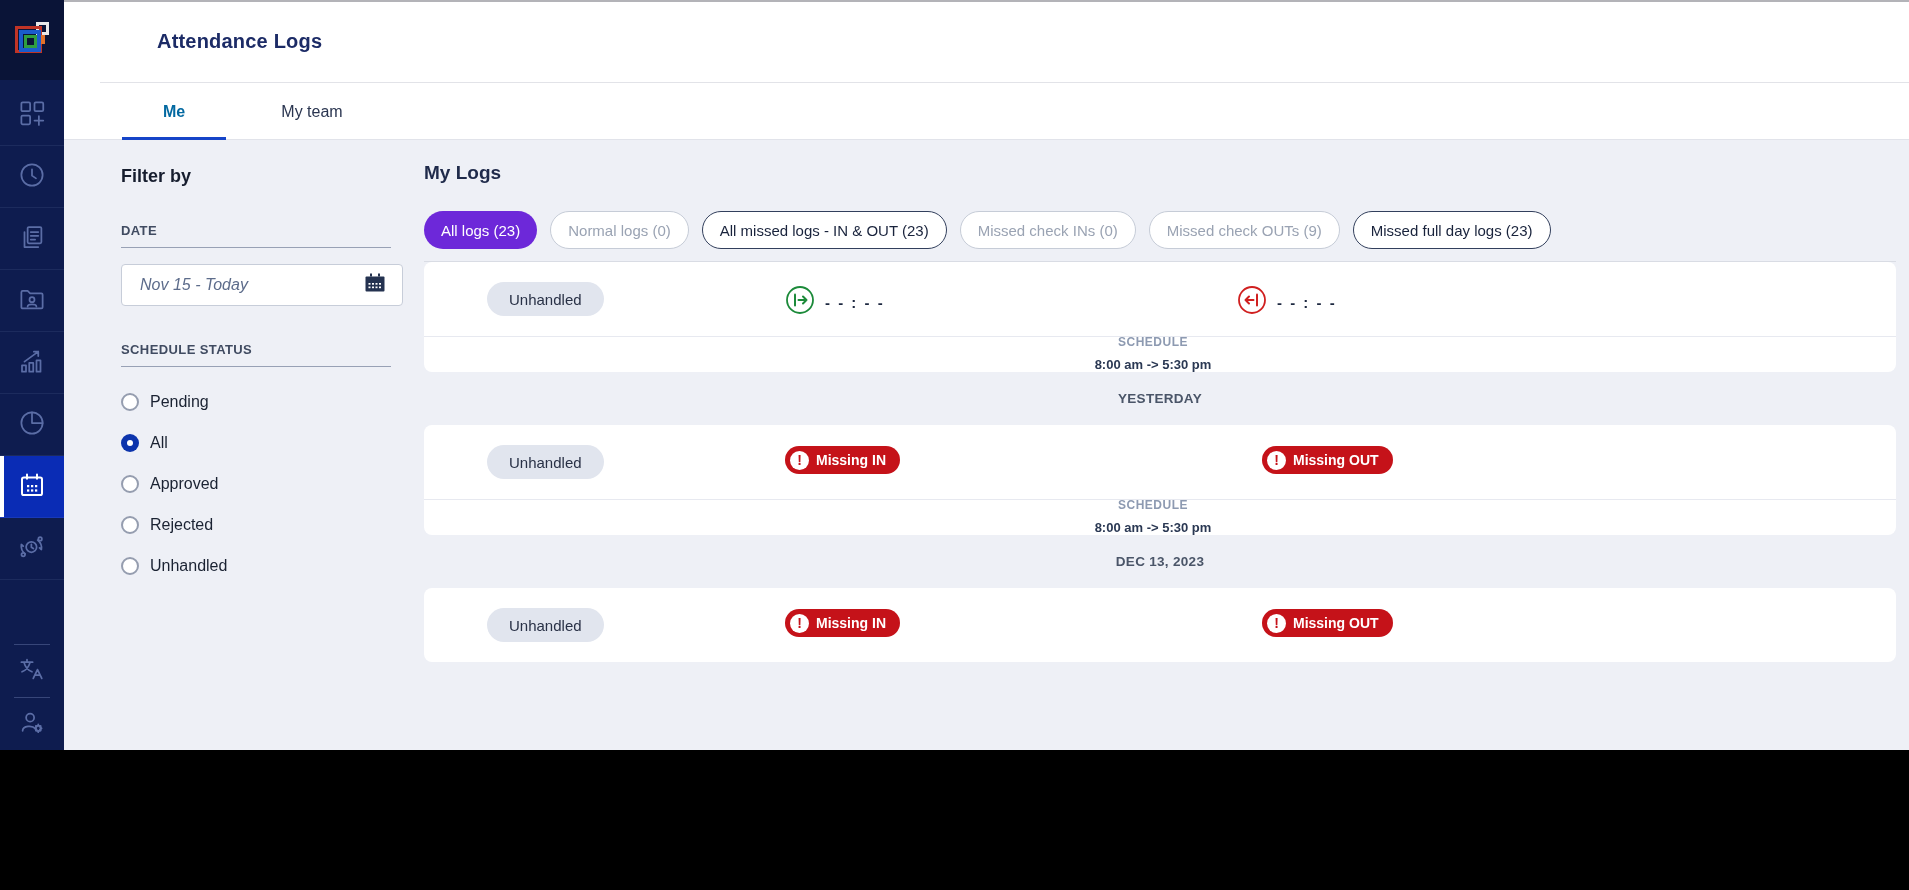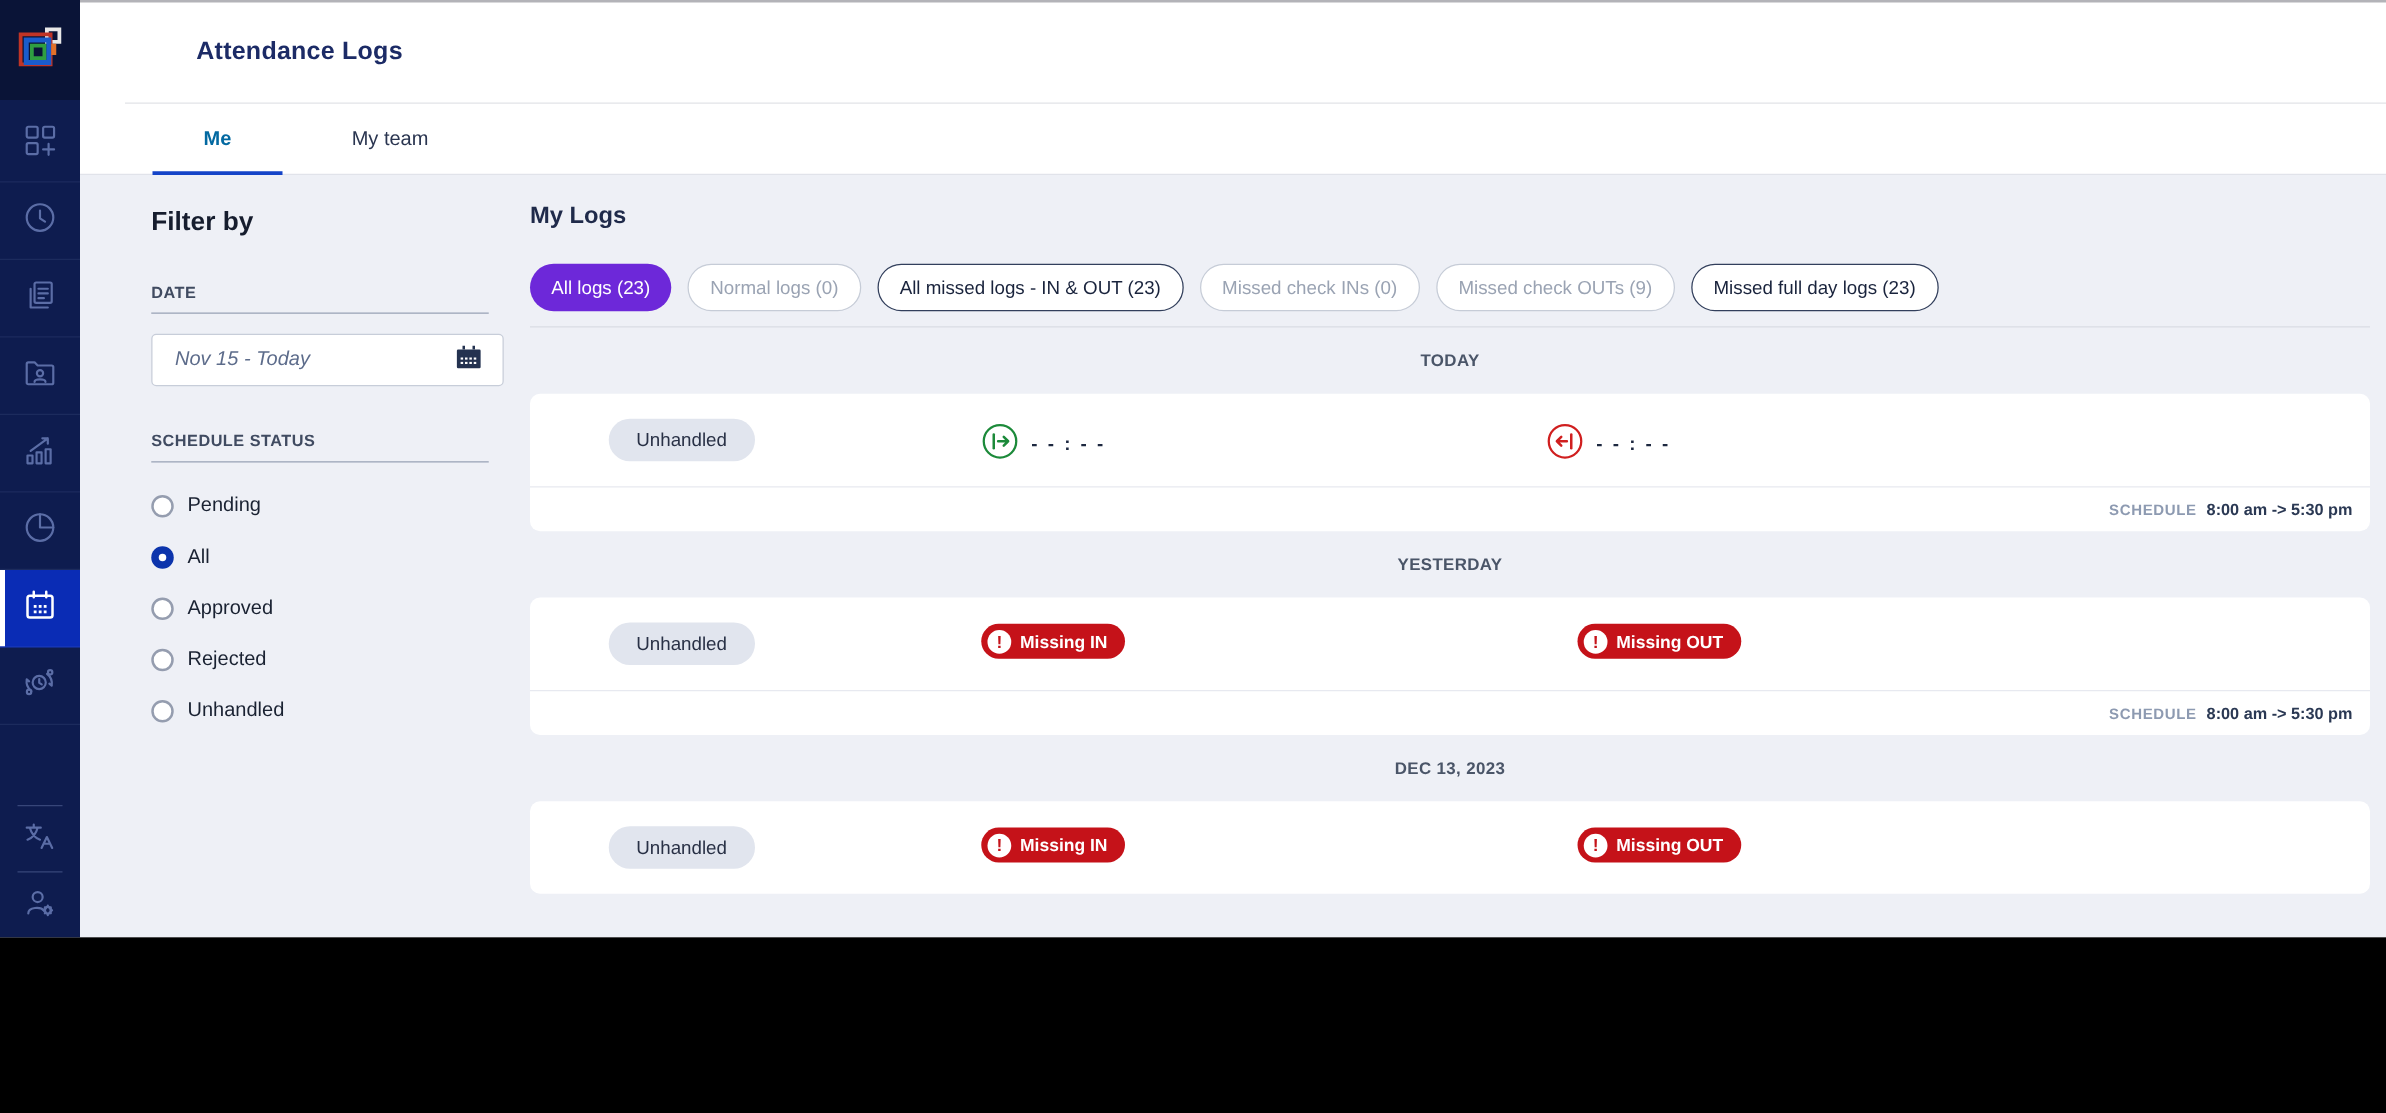--- a/index.html
+++ b/index.html
@@ -35,21 +35,21 @@
   .tab.t1 { width:104px; }
   .tab.t2 { width:172px; }
   .tab.active { color:#0369a1; font-weight:700; }
   .tab.active::after { content:""; position:absolute; left:0; bottom:0; width:100%; height:3px; background:#1544c8; }
 
   
   .content { position:absolute; left:64px; top:140px; width:1845px; height:610px; background:#eef0f6; overflow:hidden; }
 
   
   .filter-panel { position:absolute; left:57px; top:26px; width:292px; }
-  .filter-title { font-size:21px; font-weight:700; color:#161d2e; }
+  .filter-title { font-size:18px; font-weight:700; color:#161d2e; }
   .group-label { margin-top:36px; font-size:13px; font-weight:700; color:#404b61; letter-spacing:0.4px; }
   .group-div { margin-top:9px; width:270px; height:1px; background:#98a1b5; }
   .date-input { margin-top:16px; width:282px; height:42px; background:#fff; border:1px solid #c7cdd9; border-radius:4px; display:flex; align-items:center; padding:0 15px 0 18px; cursor:text; }
   .date-input .ph { font-size:16px; font-style:italic; color:#5d6c8b; flex:1; }
   .radios { margin-top:14px; }
   .radio-row { height:41px; display:flex; align-items:center; cursor:pointer; }
   .radio { width:18px; height:18px; border-radius:50%; border:2px solid #959daf; background:#fff; margin-right:11px; position:relative; flex:none; }
   .radio.checked { border:none; background:#0c34ac; }
   .radio.checked::after { content:""; position:absolute; left:6px; top:6px; width:6px; height:6px; border-radius:50%; background:#fff; }
   .radio-row span.lbl { font-size:16px; color:#1a2232; }
@@ -68,21 +68,21 @@
   .log-row { height:74px; position:relative; }
   .status-pill { position:absolute; left:63px; top:20px; height:34px; border-radius:17px; background:#e1e5ee; color:#293146; font-size:15px; display:flex; align-items:center; padding:0 22px; }
   .incol { position:absolute; left:360px; top:22px; display:flex; align-items:center; gap:9px; }
   .outcol { position:absolute; left:812px; top:22px; display:flex; align-items:center; gap:9px; }
   .dashes { font-size:15px; font-weight:700; color:#1d2840; letter-spacing:2px; }
   .miss-badge { height:28px; margin-top:1px; border-radius:14px; background:#c51219; display:flex; align-items:center; gap:7px; padding:0 14px 0 5px; }
   .miss-badge .ex { width:19px; height:19px; border-radius:50%; background:#fff; color:#c51219; font-weight:700; font-size:14px; display:flex; align-items:center; justify-content:center; }
   .miss-badge .bt { color:#fff; font-weight:700; font-size:14px; }
   .badge-in { position:absolute; left:361px; top:20px; }
   .badge-out { position:absolute; left:838px; top:20px; }
-  .sched { height:36px; border-top:1px solid #e7e9f0; display:flex; align-items:center; justify-content:flex-end; padding-right:14px; gap:8px; }
+  .sched { height:36px; border-top:1px solid #e7e9f0; display:flex; align-items:center; justify-content:flex-end; padding-right:14px; gap:8px;flex-direction:column; }
   .sched .sl { font-size:12px; font-weight:700; color:#8d9ab1; letter-spacing:0.5px; }
   .sched .sv { font-size:13px; font-weight:700; color:#2a3853; }
 
   .black-bottom { position:absolute; left:0; top:750px; width:1909px; height:140px; background:#000; }
 </style>
 </head>
 <body>
 
 <div class="app">
 
@@ -248,21 +248,20 @@
       <div class="chips">
         <div class="chip active">All logs (23)</div>
         <div class="chip muted">Normal logs (0)</div>
         <div class="chip emphasis">All missed logs - IN &amp; OUT (23)</div>
         <div class="chip muted">Missed check INs (0)</div>
         <div class="chip muted">Missed check OUTs (9)</div>
         <div class="chip emphasis">Missed full day logs (23)</div>
       </div>
       <div class="chips-div"></div>
 
-      <div class="banner">TODAY</div>
       <div class="card">
         <div class="log-row">
           <div class="status-pill">Unhandled</div>
           <div class="incol">
             <span><svg width="32" height="32" viewBox="0 0 32 32" fill="none" stroke="#1c8a3a" stroke-width="2" stroke-linecap="round" stroke-linejoin="round">
                   <circle cx="16" cy="16" r="13" stroke-width="1.8"></circle>
                   <path d="M11 10.5v11"></path>
                   <path d="M14.5 16h8M19 12.5l3.5 3.5-3.5 3.5"></path>
                 </svg></span>
             <span class="dashes">- - : - -</span>

